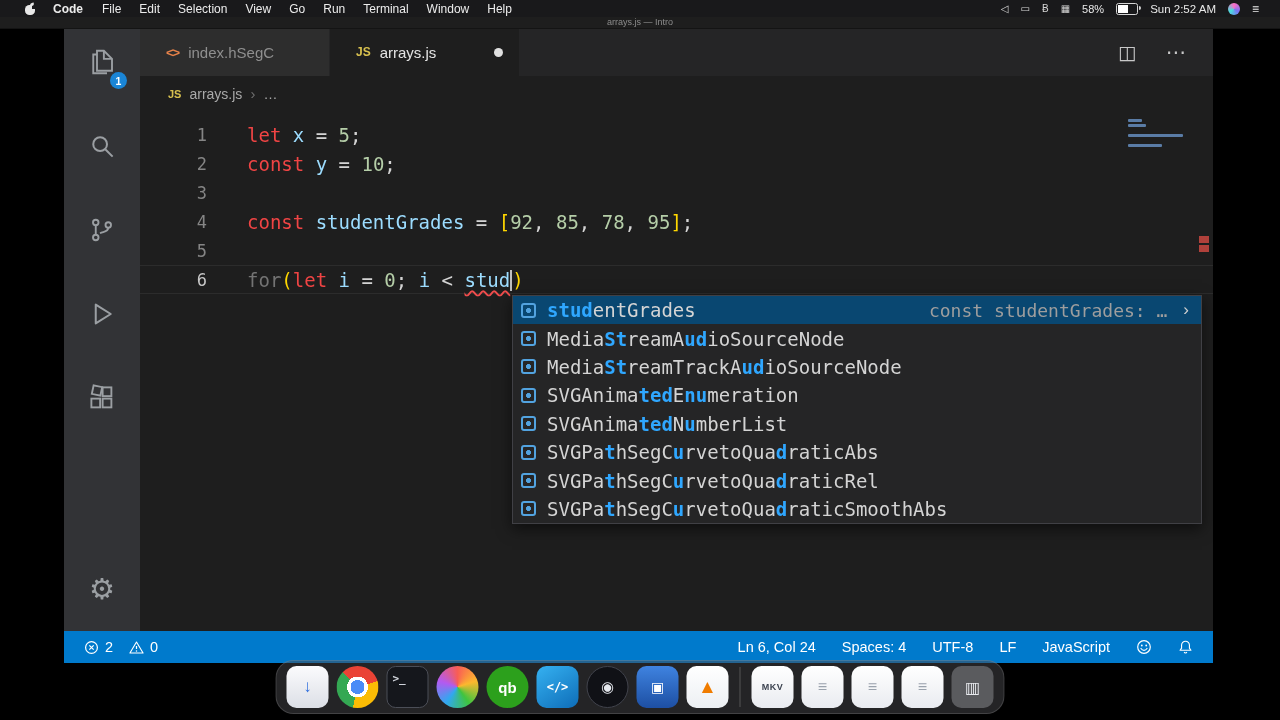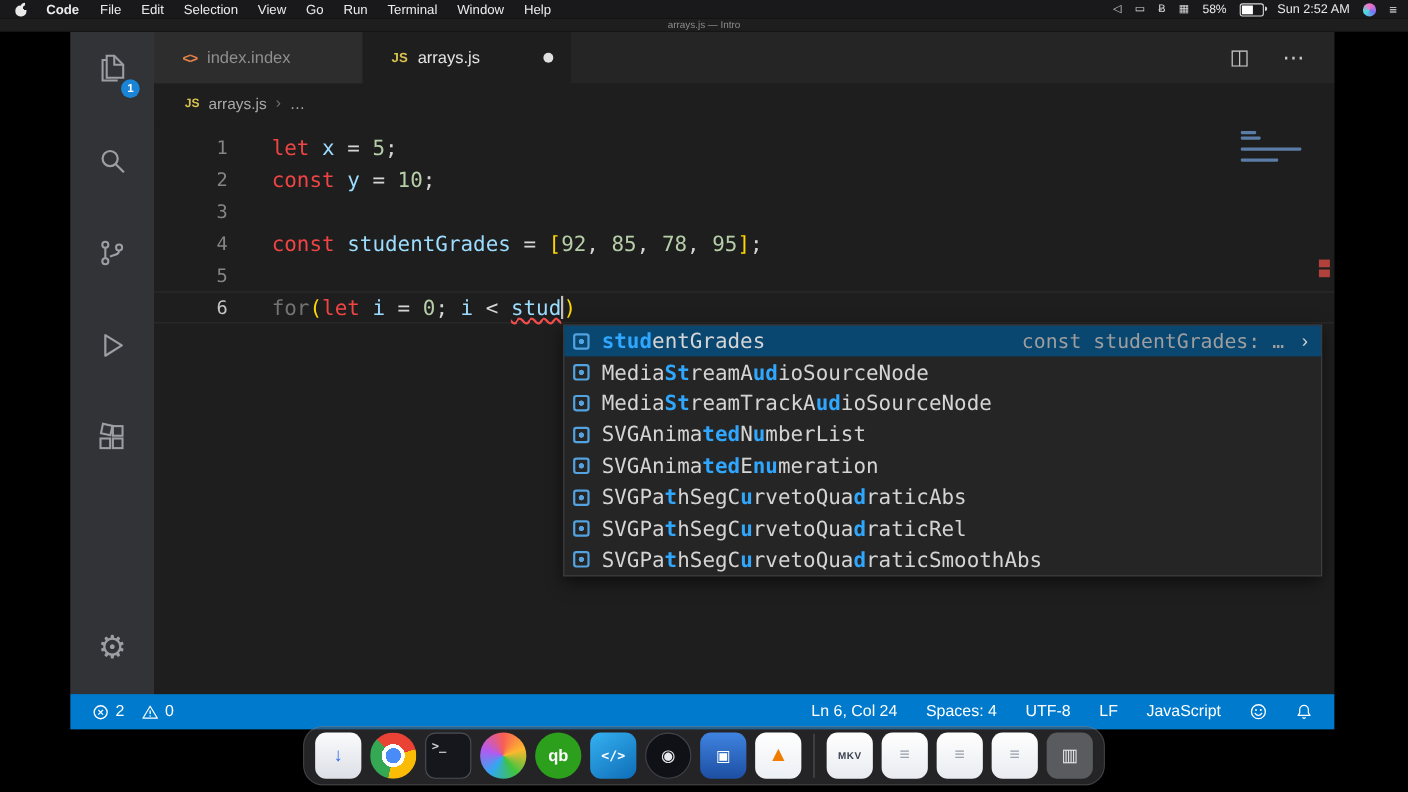--- a/index.html
+++ b/index.html
@@ -1,21 +1,21 @@
 <!DOCTYPE html>
 <html><head>
 <meta charset="utf-8">
 <style>
   html,body{margin:0;padding:0}
   body{width:1280px;height:720px;position:relative;overflow:hidden;background:#000;
        font-family:"Liberation Sans","DejaVu Sans",sans-serif}
 
   
   .menubar{position:absolute;top:0;left:0;right:0;height:17px;background:#19191b;display:flex;
-           align-items:center;padding:0 10px;color:#ececec;font-size:12px;z-index:30}
+           align-items:center;padding:0 21px;color:#ececec;font-size:12px;z-index:30}
   .menu-left{display:flex;align-items:center}
   .apple-logo{width:10px;height:12px;position:relative;margin:0 8px 0 4px;display:inline-block}
   .apple-logo::before{content:"";position:absolute;bottom:0;width:10px;height:9.5px;
        background:radial-gradient(circle at 92% 18%,transparent 2.4px,#e8e8e8 2.6px);border-radius:45%}
   .apple-logo::after{content:"";position:absolute;top:0;left:4.5px;width:3.5px;height:3px;
        background:#e8e8e8;border-radius:80% 0 80% 0;transform:rotate(-12deg)}
   .menu-item{padding:0 9px;white-space:nowrap}
   .menu-item.app{font-weight:bold;padding:0 10px}
   .menu-right{margin-left:auto;display:flex;align-items:center;gap:12px;color:#e8e8e8}
   .micons{display:flex;align-items:center;gap:12px}
@@ -197,21 +197,21 @@
         </svg>
       </div>
       <div class="ab-item ab-gear">⚙</div>
     </div>
 
     <div class="main">
       <div class="tabbar">
         <div style="display:flex">
             <div class="tab">
               <span class="tab-icon-html">&lt;&gt;</span>
-              <span class="tab-label">index.index</span>
+              <span class="tab-label">index.hSegC</span>
             </div>
             <div class="tab active">
               <span class="tab-icon-js">JS</span>
               <span class="tab-label">arrays.js</span>
               <span class="dirty-dot"></span>
             </div>
           </div>
         <div class="tab-actions">
           <span class="split-icon">◫</span>
           <span class="more-icon">⋯</span>
@@ -272,25 +272,25 @@
             <div class="ac-row">
               <div class="ac-icon"></div>
               <span class="ac-label"><span>Media</span><span class="hl">St</span><span>reamA</span><span class="hl">ud</span><span>ioSourceNode</span></span>
             </div>
             <div class="ac-row">
               <div class="ac-icon"></div>
               <span class="ac-label"><span>Media</span><span class="hl">St</span><span>reamTrackA</span><span class="hl">ud</span><span>ioSourceNode</span></span>
             </div>
             <div class="ac-row">
               <div class="ac-icon"></div>
+              <span class="ac-label"><span>SVGAnima</span><span class="hl">ted</span><span>E</span><span class="hl">nu</span><span>meration</span></span>
+            </div>
+            <div class="ac-row">
+              <div class="ac-icon"></div>
               <span class="ac-label"><span>SVGAnima</span><span class="hl">ted</span><span>N</span><span class="hl">u</span><span>mberList</span></span>
-            </div>
-            <div class="ac-row">
-              <div class="ac-icon"></div>
-              <span class="ac-label"><span>SVGAnima</span><span class="hl">ted</span><span>E</span><span class="hl">nu</span><span>meration</span></span>
             </div>
             <div class="ac-row">
               <div class="ac-icon"></div>
               <span class="ac-label"><span>SVGPa</span><span class="hl">t</span><span>hSegC</span><span class="hl">u</span><span>rvetoQua</span><span class="hl">d</span><span>raticAbs</span></span>
             </div>
             <div class="ac-row">
               <div class="ac-icon"></div>
               <span class="ac-label"><span>SVGPa</span><span class="hl">t</span><span>hSegC</span><span class="hl">u</span><span>rvetoQua</span><span class="hl">d</span><span>raticRel</span></span>
             </div>
             <div class="ac-row">

